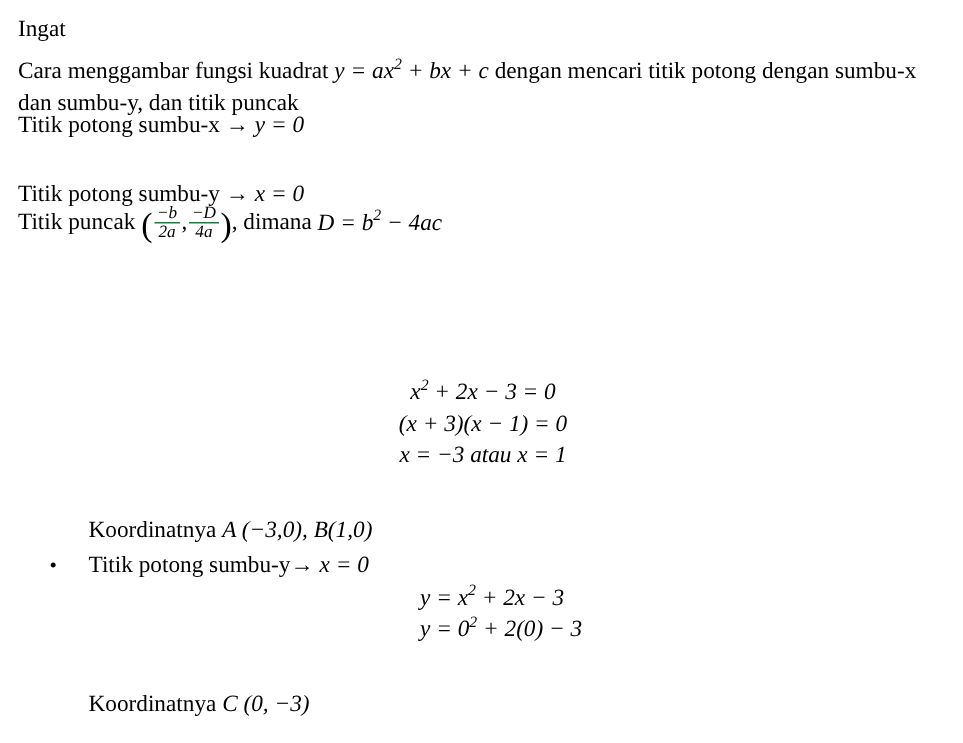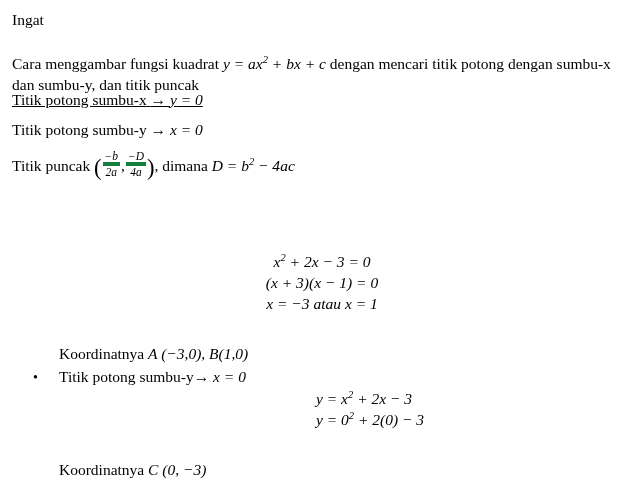--- a/index.html
+++ b/index.html
@@ -51,21 +51,21 @@
     line-height: 1.05;
     margin: 0 1px;
     font-style: italic;
   }
   .frac .num {
     display: block;
     padding: 0 2px;
   }
   .frac .den {
     display: block;
-    border-top: 4px solid #15803d;
+    border-top: 1px solid #15803d;
     padding: 0 2px;
     font-family: Liberation Serif, serif;
   }
   .paren-big {
     font-size: 1.45em;
     font-style: normal;
     vertical-align: -0.18em;
     display: inline-block;
   }
   
@@ -96,52 +96,51 @@
     white-space: nowrap;
   }
   .eq-line {
     white-space: nowrap;
   }
   .eq-center {
     text-align: center;
   }
   .eq-left {
     text-align: left;
-    margin-left: 36px;
   }
   .ital {
     font-style: italic;
   }
 </style>
 </head>
 <body>
 
 <div class="page">
 
   <div class="para" style="top:10px;">
     <span>Ingat</span>
   </div>
 
-  <div class="para wrap" style="top:37px; line-height:21px;margin-top:16px;">
+  <div class="para wrap" style="top:37px; line-height:21px;">
     <span>Cara menggambar fungsi kuadrat </span><span class="math"><span class="ital">y</span> = <span class="ital">ax</span><sup>2</sup> + <span class="ital">bx</span> + <span class="ital">c</span></span><span> dengan mencari titik potong dengan sumbu-x dan sumbu-y, dan titik puncak</span>
   </div>
 
-  <div class="para" style="top:90px;text-decoration:underline;">
+  <div class="para" style="top:74px;">
     <span>Titik potong sumbu-x</span>
     <span>→</span>
     <span class="math"><span class="ital">y</span> = 0</span>
   </div>
 
   <div class="para" style="top:120px;">
     <span>Titik potong sumbu-y</span>
     <span>→</span>
     <span class="math"><span class="ital">x</span> = 0</span>
   </div>
 
-  <div class="para" style="top:150px;">
+  <div class="para" style="top:136px;">
     <span>Titik puncak</span>
     <span class="paren-big">(</span><span class="frac"><span class="num">−b</span><span class="den">2a</span></span><span>,</span><span class="frac"><span class="num">−D</span><span class="den">4a</span></span><span class="paren-big">)</span><span>, dimana </span><span class="math"><span class="ital">D</span> = <span class="ital">b</span><sup>2</sup> − 4<span class="ital">ac</span></span>
   </div>
 
 
 
   <div class="eqblock" style="top:251px; left:172px; width:300px;">
     <div class="eq-line eq-center">
       <span class="math"><span class="ital">x</span><sup>2</sup> + 2<span class="ital">x</span> − 3 = 0</span>
     </div>

